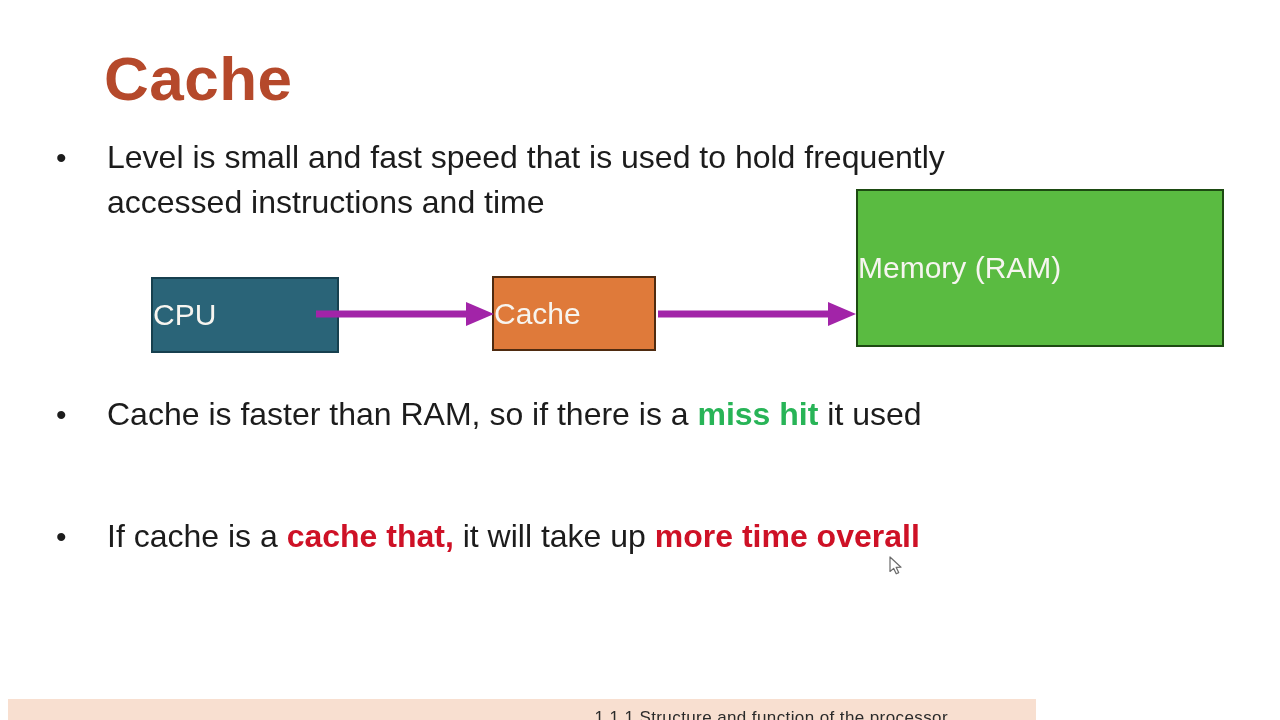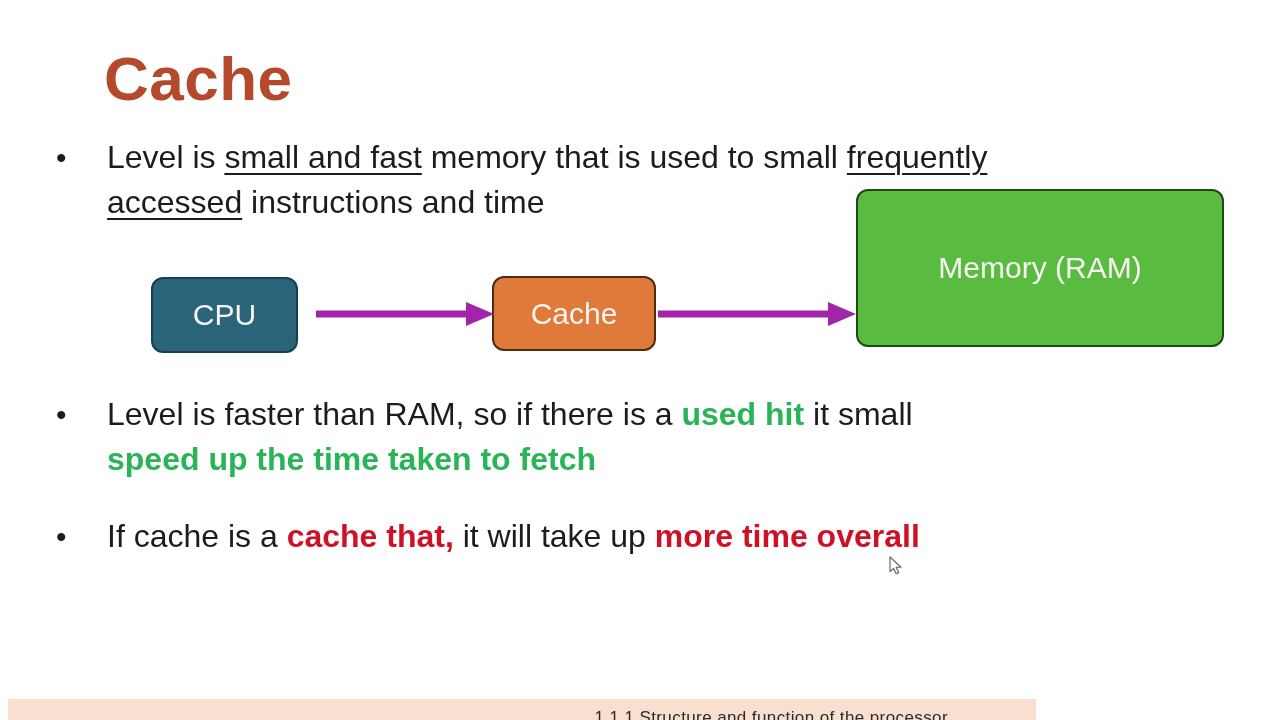--- a/index.html
+++ b/index.html
@@ -17,30 +17,30 @@
   .bullet-marker {
     position: absolute; left: 48px;
     font-size: 30px; color: var(--body_text, #1C1C1C); line-height: 45px;
   }
   .bullet-text {
     position: absolute; left: 99px; width: 1080px;
     font-size: 32px; color: var(--body_text, #1C1C1C); line-height: 45px;
     white-space: nowrap;
   }
   .seg-plain { }
-  .seg-u { text-decoration: underline; text-decoration-thickness: 2px; text-underline-offset: 5px; }
+  .seg-u { text-decoration-thickness: 2px; text-underline-offset: 5px; }
   .seg-green { color: var(--green_accent, #28B457); font-weight: 700; }
   .seg-red { color: var(--red_accent, #CE1126); font-weight: 700; }
 
   .diagram-box {
-    position: absolute; display: flex; align-items: center; justify-content: center;
-    color: var(--box_label, #F7F5F0); font-size: 30px; border-radius: 12px;
+    position: absolute; display: flex; align-items: center; justify-content: flex-start;
+    color: var(--box_label, #F7F5F0); font-size: 30px;
   }
   .cpu-box {
-    left: 143px; top: 261px; width: 147px; height: 76px;
+    left: 143px; top: 261px; width: 188px; height: 76px;
     background: var(--cpu_fill, #2A6478); border: 2px solid var(--cpu_border, #16404F);
   }
   .cache-box {
     left: 484px; top: 260px; width: 164px; height: 75px;
     background: var(--cache_fill, #DF7A3A); border: 2px solid var(--cache_border, #4F2B10);
   }
   .ram-box {
     left: 848px; top: 173px; width: 368px; height: 158px;
     background: var(--ram_fill, #5ABB41); border: 2px solid var(--ram_border, #1D4A12);
   }
@@ -59,24 +59,24 @@
   .mouse-cursor { position: absolute; left: 881px; top: 540px; width: 14px; height: 20px; }
 </style>
 </head>
 <body>
 
 <div class="slide">
 
   <h1 class="slide-title">Cache</h1>
 
   <span class="bullet-marker" style="top:119px">•</span>
-  <p class="bullet-text" style="top:119px"><span class="seg-plain">Level is </span><span class="seg-u">small and fast</span><span class="seg-plain"> memory that is used to small </span><span class="seg-u">frequently</span><br><span class="seg-u">accessed</span><span class="seg-plain"> instructions and time</span></p>
+  <p class="bullet-text" style="top:119px"><span class="seg-plain">Level is </span><span class="seg-u">small and fast</span><span class="seg-plain"> speed that is used to hold </span><span class="seg-u">frequently</span><br><span class="seg-u">accessed</span><span class="seg-plain"> instructions and time</span></p>
 
   <span class="bullet-marker" style="top:376px">•</span>
-  <p class="bullet-text" style="top:376px"><span class="seg-plain">Level is faster than RAM, so if there is a </span><span class="seg-green">used hit</span><span class="seg-plain"> it small</span><br><span class="seg-green">speed up the time taken to fetch</span></p>
+  <p class="bullet-text" style="top:376px"><span class="seg-plain">Cache is faster than RAM, so if there is a </span><span class="seg-green">miss hit</span><span class="seg-plain"> it used</span><br></p>
 
   <span class="bullet-marker" style="top:498px">•</span>
   <p class="bullet-text" style="top:498px"><span class="seg-plain">If cache is a </span><span class="seg-red">cache that,</span><span class="seg-plain"> it will take up </span><span class="seg-red">more time overall</span></p>
 
   <div>
     <div class="diagram-box cpu-box">
       <span>CPU</span>
     </div>
     <div class="diagram-box cache-box">
       <span>Cache</span>

